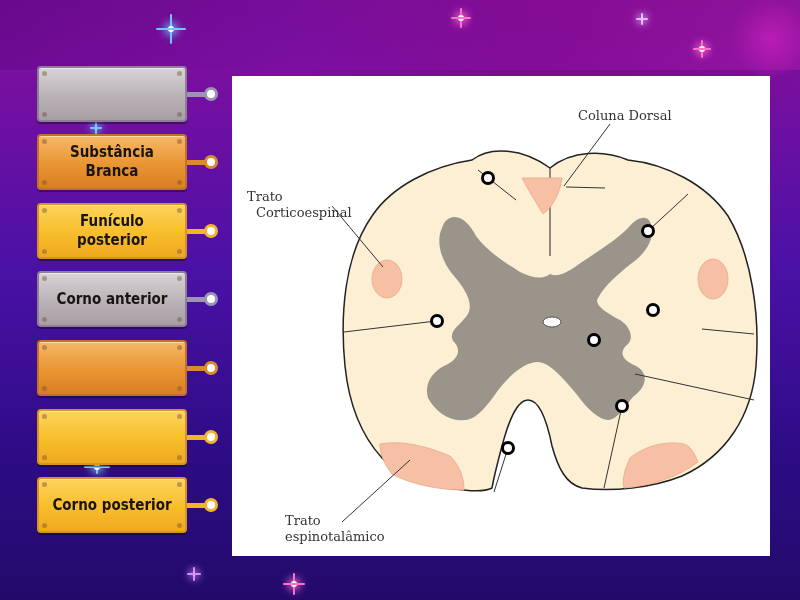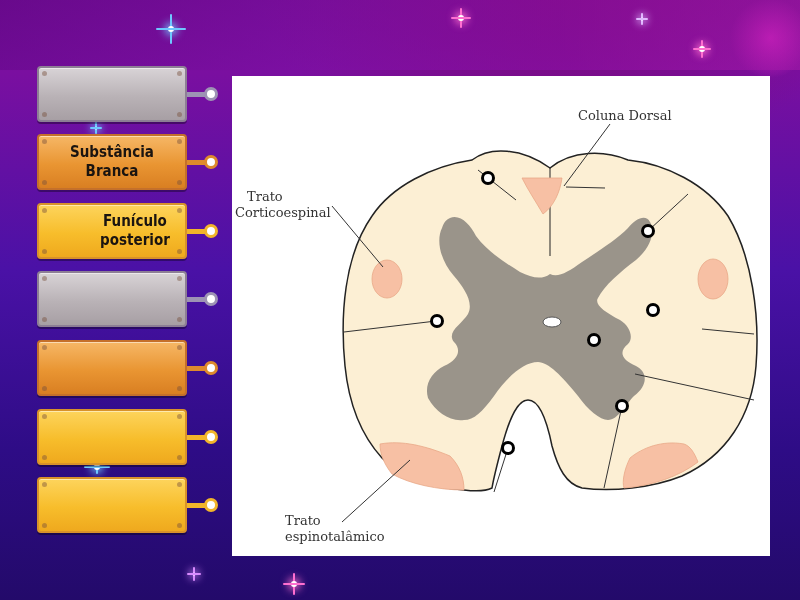--- a/index.html
+++ b/index.html
@@ -28,21 +28,21 @@
 
   .card {
     position:absolute; left:37px; width:150px; height:56px; box-sizing:border-box;
     border-radius:4px; display:flex; align-items:center; justify-content:center; text-align:center;
     font-family:"DejaVu Sans Condensed","DejaVu Sans", sans-serif; font-weight:bold; font-size:15px; line-height:19px;
     color:#1a1410; cursor:pointer;
     box-shadow: 0 2px 0 rgba(0,0,0,.35), inset 0 1px 0 rgba(255,255,255,.5);
   }
   .card.gray { background:linear-gradient(180deg,#d8d3d6 0%,#b9b2b6 55%,#a79fa4 100%); border:2px solid #8d7f95; }
   .card.orange { background:linear-gradient(180deg,#f6b766 0%,#e99532 55%,#d97f22 100%); border:2px solid #c5702a;justify-content:center; }
-  .card.yellow { background:linear-gradient(180deg,#fdd45c 0%,#f7bd2b 55%,#efa91e 100%); border:2px solid #d8922a;justify-content:flex-end; }
+  .card.yellow { background:linear-gradient(180deg,#fdd45c 0%,#f7bd2b 55%,#efa91e 100%); border:2px solid #d8922a; }
   .card .rivet { position:absolute; width:5px; height:5px; border-radius:50%; background:rgba(120,80,60,.45); }
   .card .rivet.tl{left:3px;top:3px}.card .rivet.tr{right:3px;top:3px}.card .rivet.bl{left:3px;bottom:3px}.card .rivet.br{right:3px;bottom:3px}
   .connector { position:absolute; left:187px; height:5px; width:20px; }
   .knob { position:absolute; left:204px; width:14px; height:14px; border-radius:50%; background:#fff; box-sizing:border-box; cursor:pointer; }
   .gray-c { background:#9d93b4; } .gray-k { border:3px solid #9d93b4; }
   .orange-c { background:#de8a2c; } .orange-k { border:3px solid #de8a2c; }
   .yellow-c { background:#f2b52a; } .yellow-k { border:3px solid #f2b52a; }
 
   .diagram {
     position:absolute; left:232px; top:60px; width:538px; height:480px; background:#fff;margin-top:16px;
@@ -111,20 +111,21 @@
   <span style="width:100px">Funículo posterior</span>
 </div>
 <div class="connector yellow-c" style="top:229px"></div>
 <div class="knob yellow-k" style="top:224px"></div>
 
 <div class="card gray" style="top:271px">
   <span class="rivet tl"></span>
     <span class="rivet tr"></span>
     <span class="rivet bl"></span>
     <span class="rivet br"></span>
+  <span>Corno anterior</span>
 </div>
 <div class="connector gray-c" style="top:297px"></div>
 <div class="knob gray-k" style="top:292px"></div>
 
 <div class="card orange" style="top:340px">
   <span class="rivet tl"></span>
     <span class="rivet tr"></span>
     <span class="rivet bl"></span>
     <span class="rivet br"></span>
 </div>
@@ -138,20 +139,21 @@
     <span class="rivet br"></span>
 </div>
 <div class="connector yellow-c" style="top:435px"></div>
 <div class="knob yellow-k" style="top:430px"></div>
 
 <div class="card yellow" style="top:477px">
   <span class="rivet tl"></span>
     <span class="rivet tr"></span>
     <span class="rivet bl"></span>
     <span class="rivet br"></span>
+  <span>Corno posterior</span>
 </div>
 <div class="connector yellow-c" style="top:503px"></div>
 <div class="knob yellow-k" style="top:498px"></div>
 
 <div class="diagram">
   <svg width="538" height="480" viewBox="0 0 538 480">
 
     <path d="M318 92 C290 72 258 70 240 84 C200 90 160 110 140 140 C112 180 108 240 113 290 C117 330 130 360 150 382 C170 402 200 412 232 414 C248 416 256 414 260 412 C262 400 266 385 270 370 C278 340 286 324 296 324 C306 324 314 340 320 370 C326 392 334 408 350 412 C380 416 420 412 450 400 C494 380 520 340 524 290 C528 240 520 180 496 140 C474 108 434 88 396 84 C372 74 340 74 318 92 Z" fill="#fcefd4" stroke="#222" stroke-width="1.5"></path>
 
     <line x1="318" y1="92" x2="318" y2="180" stroke="#222" stroke-width="1"></line>
@@ -176,21 +178,21 @@
     <line x1="112" y1="256" x2="204" y2="245" stroke="#333" stroke-width="1"></line>
     <line x1="470" y1="253" x2="522" y2="258" stroke="#333" stroke-width="1"></line>
     <line x1="403" y1="298" x2="522" y2="324" stroke="#333" stroke-width="1"></line>
     <line x1="390" y1="330" x2="372" y2="412" stroke="#333" stroke-width="1"></line>
     <line x1="276" y1="372" x2="262" y2="416" stroke="#333" stroke-width="1"></line>
     <line x1="178" y1="384" x2="110" y2="446" stroke="#333" stroke-width="1"></line>
   </svg>
 
   <div class="lbl" style="left:346px;top:32px">Coluna Dorsal</div>
   <div class="lbl" style="left:15px;top:113px">Trato</div>
-  <div class="lbl" style="left:3px;top:129px">Corticoespinal</div>
+  <div class="lbl" style="left:24px;top:129px">Corticoespinal</div>
   <div class="lbl" style="left:53px;top:437px">Trato</div>
   <div class="lbl" style="left:53px;top:453px">espinotalâmico</div>
 
   <div class="drop" style="left:256px;top:102px"></div>
   <div class="drop" style="left:416px;top:155px"></div>
   <div class="drop" style="left:205px;top:245px"></div>
   <div class="drop" style="left:421px;top:234px"></div>
   <div class="drop" style="left:362px;top:264px"></div>
   <div class="drop" style="left:390px;top:330px"></div>
   <div class="drop" style="left:276px;top:372px"></div>

